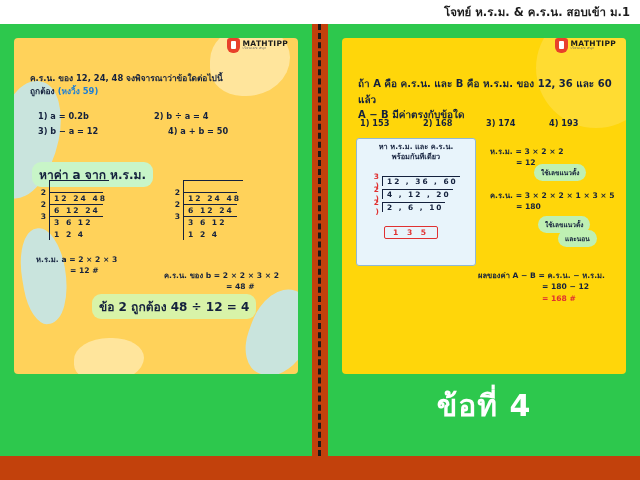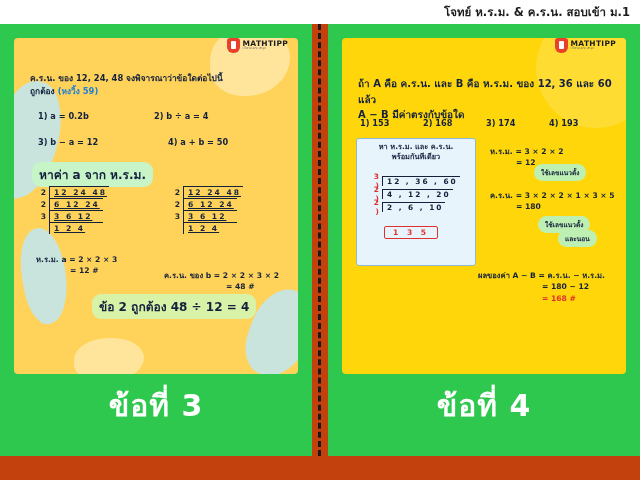--- a/index.html
+++ b/index.html
@@ -157,24 +157,23 @@
     font-size: 7.6px;
     font-weight: bold;
     color: #14213d;
     line-height: 1.45;
   }
   .ladder .lrow { display: flex; align-items: center; height: 12px; }
   .ladder .div  { width: 13px; text-align: right; padding-right: 3px; }
   .ladder .nums {
     border-left: 1.1px solid #14213d;
     border-top: 1.1px solid #14213d;
-    padding: 0 2px 0 4px;
+    padding: 12px 2px 0 4px;
     min-width: 54px;
     letter-spacing: 2px;
-    text-decoration: underline;
   }
 
   .result {
     position: absolute;
     font-size: 7.6px;
     font-weight: bold;
     color: #14213d;
     line-height: 1.5;
   }
 
@@ -296,21 +295,21 @@
           <span>ถูกต้อง</span>
           <span class="blue">(หงวิ้ง 59)</span>
         </div>
       </div>
 
       <div class="choices">
         <div class="row">
           <div class="c">1)  a = 0.2b</div>
           <div class="c">2)  b ÷ a = 4</div>
         </div>
-        <div class="row" style="margin-top:16px;gap:16px;">
+        <div class="row" style="margin-top:5px;gap:16px;">
           <div class="c">3)  b − a = 12</div>
           <div class="c">4)  a + b = 50</div>
         </div>
       </div>
 
       <div class="pill" style="left:18px; top:124px;">หาค่า a จาก ห.ร.ม.</div>
 
       <div class="ladder" style="left:22px; top:148px;">
         <div class="lrow">
             <span class="div">2</span>
@@ -355,21 +354,20 @@
       </div>
 
       <div class="result" style="left:150px; top:216px;margin-top:16px;">
         <div>ค.ร.น. ของ b = 2 × 2 × 3 × 2</div>
         <div style="padding-left:62px;">= 48 #</div>
       </div>
 
       <div class="pill lime" style="left:78px; top:256px;">ข้อ 2 ถูกต้อง 48 ÷ 12 = 4</div>
     </div>
 
-    <div class="bignum">ข้อที่ 3</div>
   </div>
 
   <div class="divider"></div>
 
   <div class="panel right">
 
     <div class="card right-card">
       <div class="ycorner"></div>
 
       <div class="logo">

